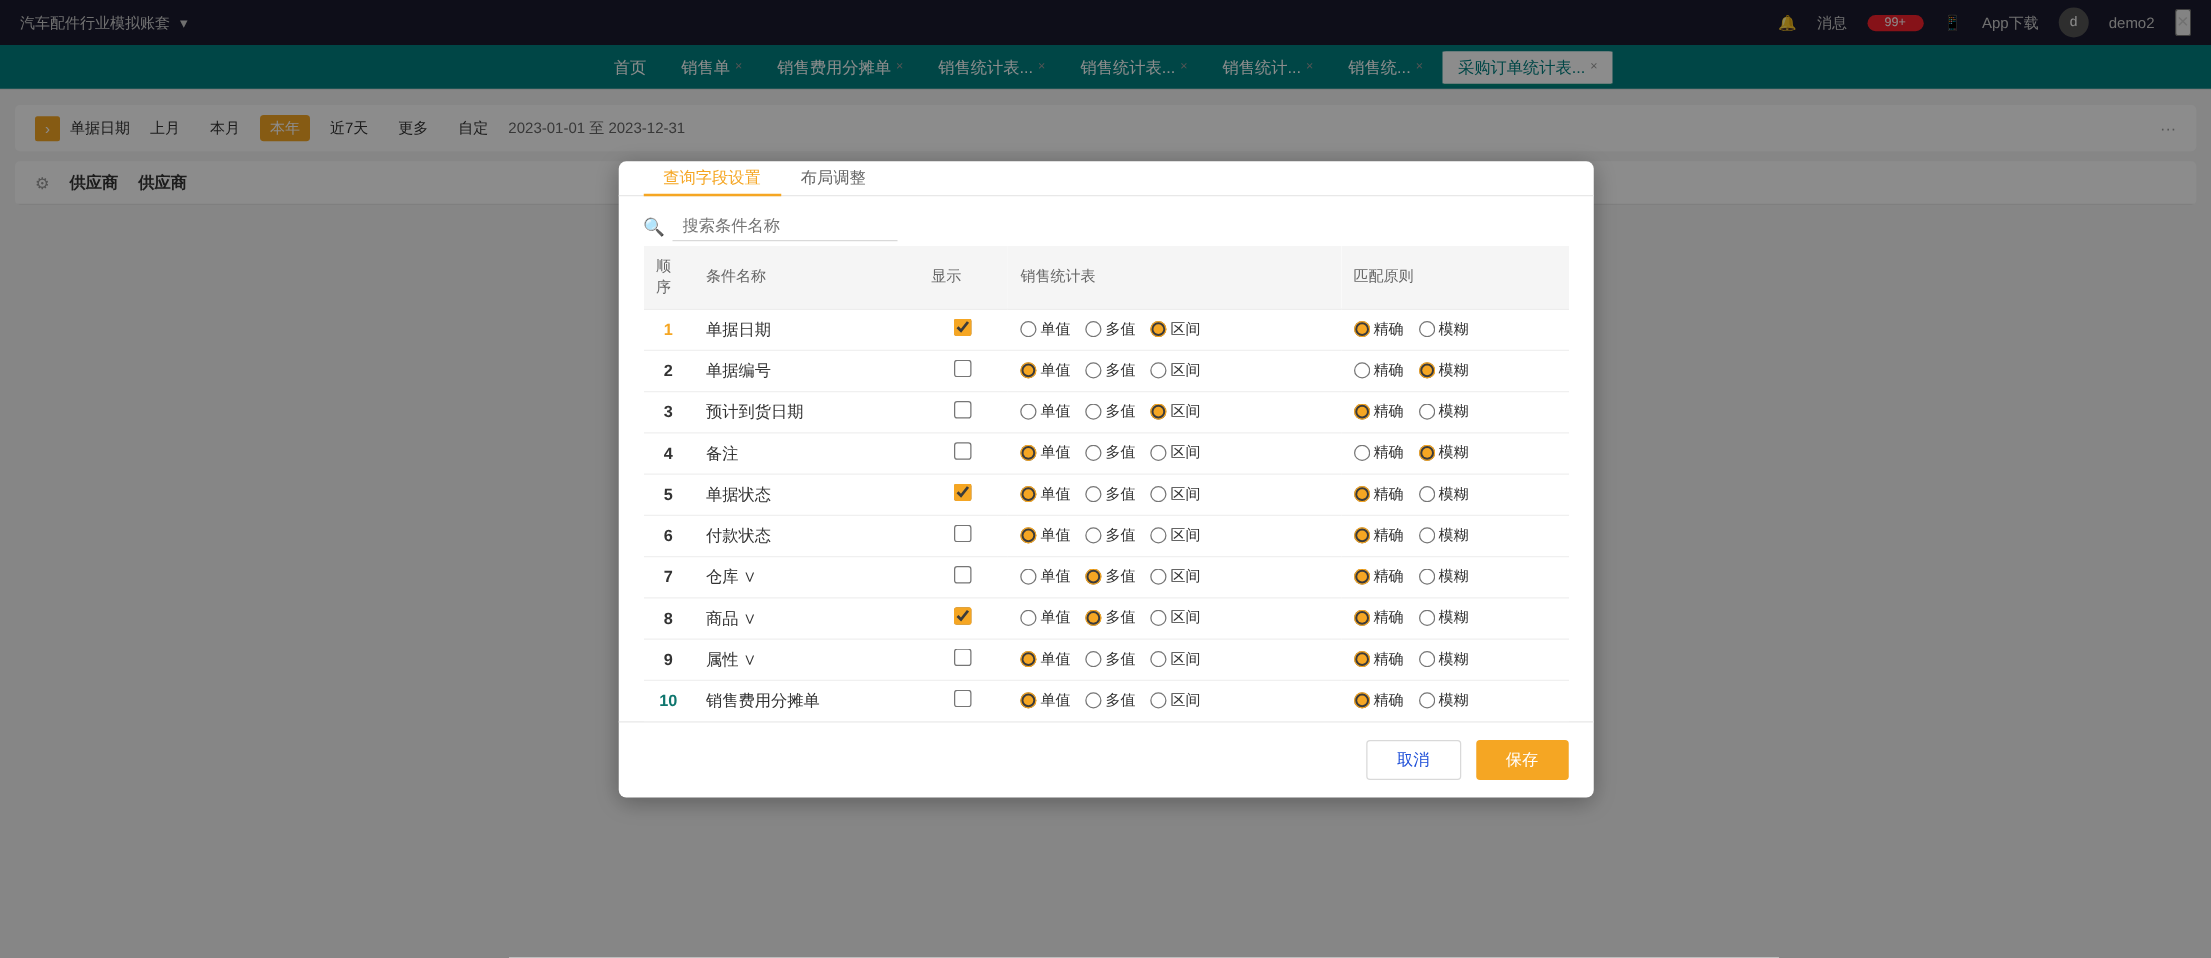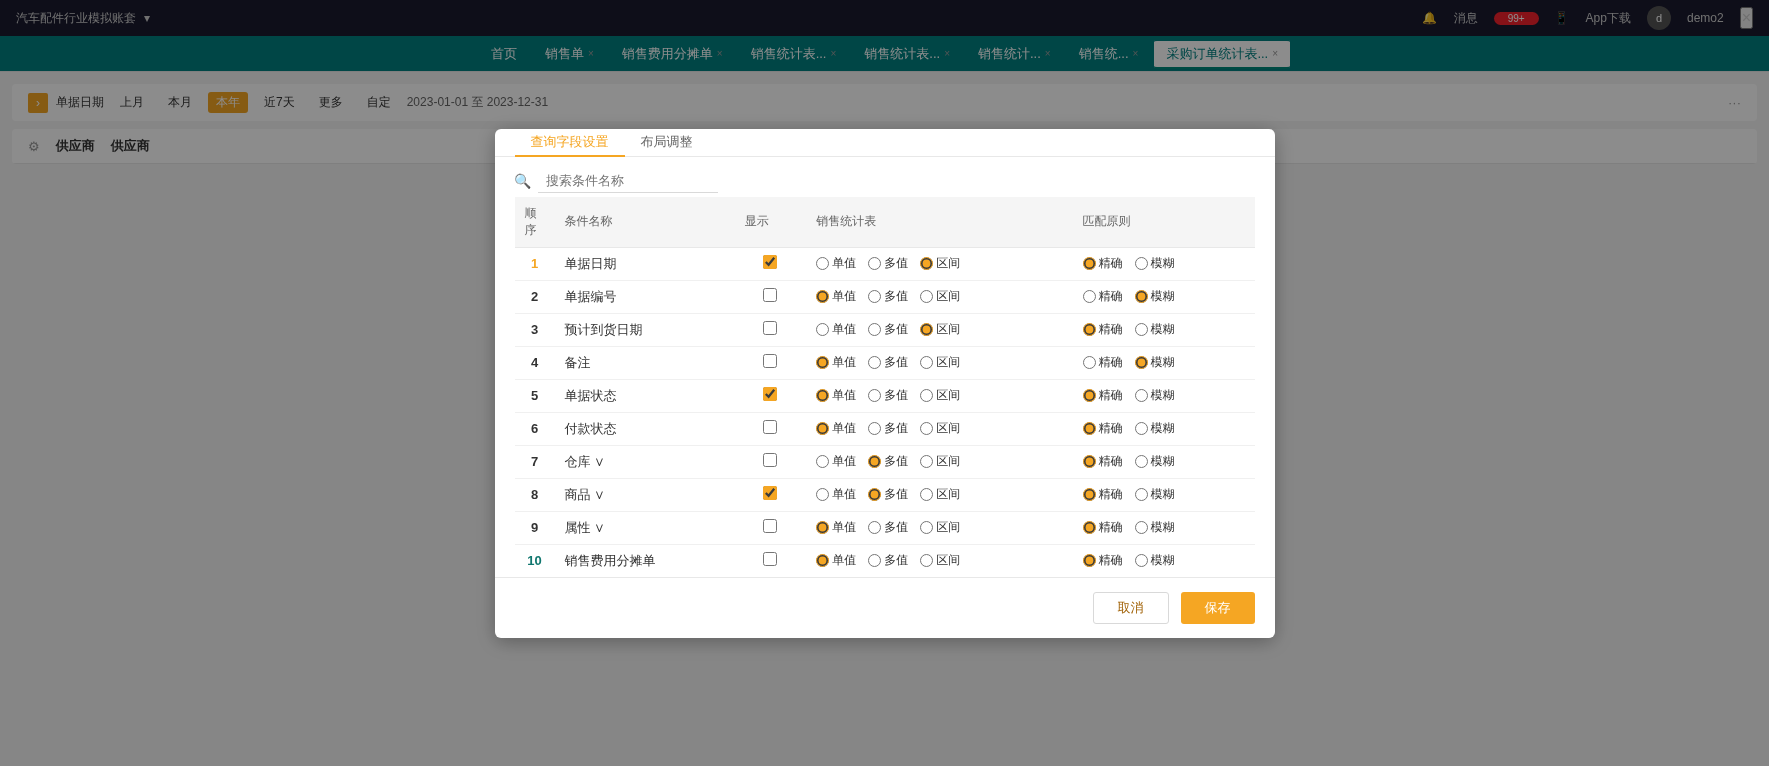--- a/index.html
+++ b/index.html
@@ -274,21 +274,21 @@
       padding: 14px 20px;
       border-top: 1px solid #e8e8e8;
     }
     .btn-cancel {
       padding: 6px 24px;
       font-size: 13px;
       border: 1px solid #d9d9d9;
       border-radius: 3px;
       background: #fff;
       cursor: pointer;
-      color: #a16207;
+      color: #1d4ed8;
     }
     .btn-save {
       padding: 6px 24px;
       font-size: 13px;
       border: none;
       border-radius: 3px;
       background: #f5a623;
       cursor: pointer;
       color: white;
     }

